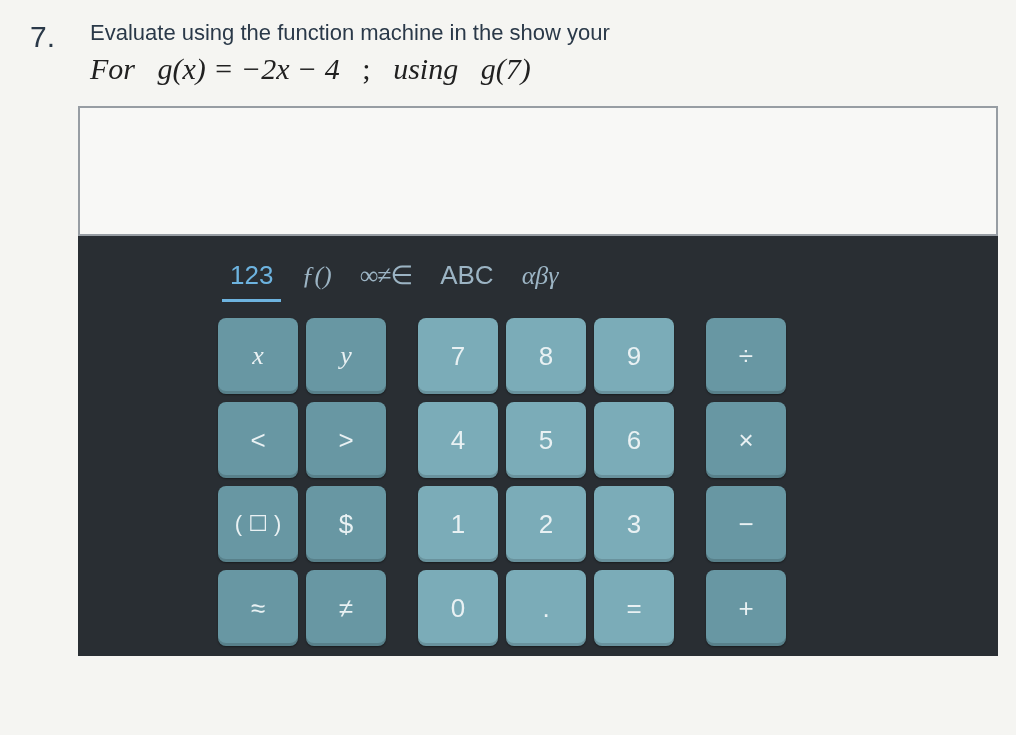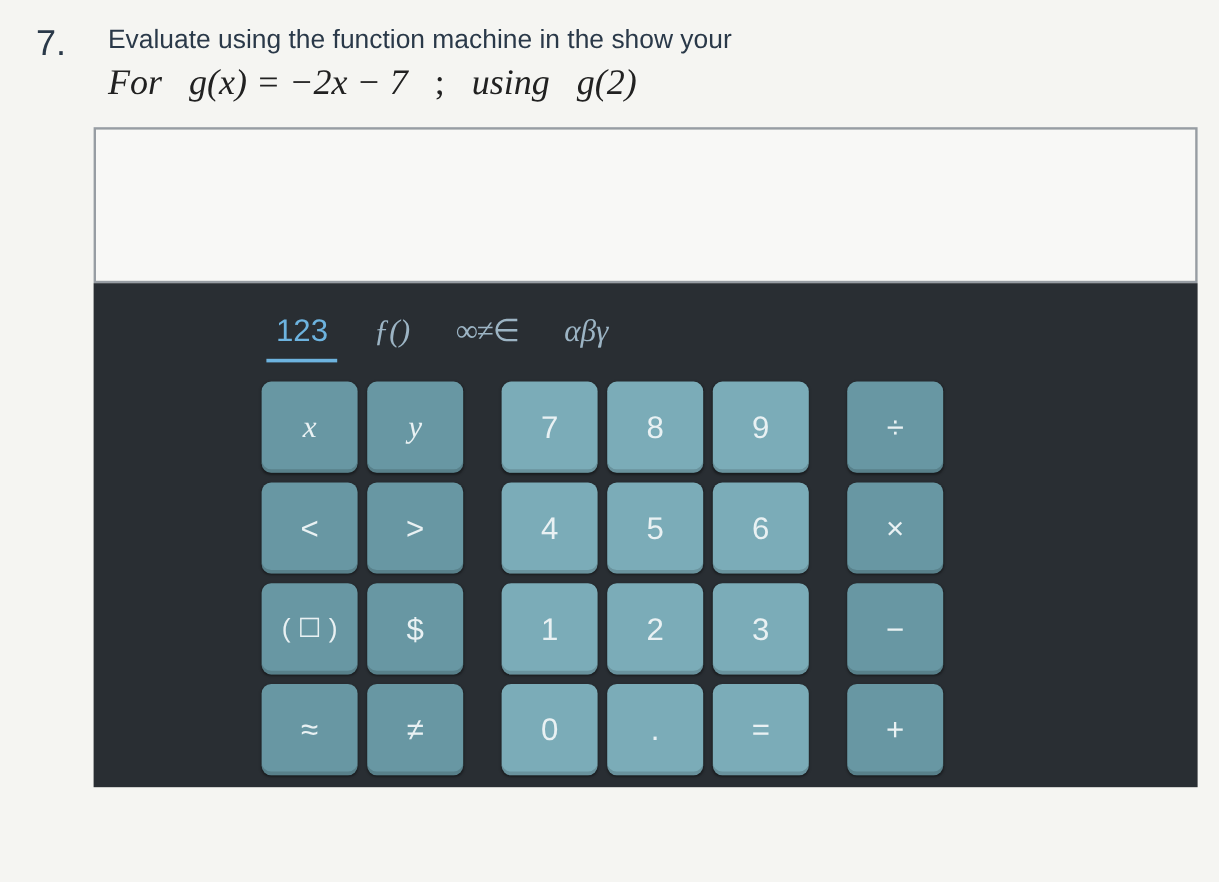--- a/index.html
+++ b/index.html
@@ -51,21 +51,21 @@
     margin-left: 78px;
     width: 920px;
     background: #2a2f34;
     padding: 12px 16px 10px 140px;
     display: flex;
     flex-direction: column;
     gap: 4px;
   }
   .tabrow {
     display: flex;
-    gap: 22px;
+    gap: 12px;
     align-items: flex-end;
     padding: 8px 0 12px 4px;
     font-family: Arial, sans-serif;
     color: #9fb8c8;
     font-size: 26px;
   }
   .tab {
     padding: 4px 8px 8px 8px;
     border-bottom: 3px solid transparent;
     cursor: pointer;
@@ -125,39 +125,40 @@
 <body>
 
 <div class="page">
   <div class="question-row">
     <div class="qnum">7.</div>
     <div class="qtext">
       <div class="line1">Evaluate using the function machine in the show your</div>
       <div class="mathline">
         <span>For</span>
         &nbsp;
-        <span>g(x) = −2x − 7</span>
+        <span>g(x) = −2x − 4</span>
         <span class="norm">&nbsp;</span>
         <span class="norm">;</span>
         &nbsp;
         <span>using</span>
         &nbsp;
-        <span>g(2)</span>
+        <span>g(7)</span>
       </div>
     </div>
   </div>
 </div>
 
 <div class="answerbox"></div>
 
 <div class="keyboard">
   <div class="tabrow">
     <div class="tab active">123</div>
     <div class="tab tab-f">ƒ()</div>
     <div class="tab tab-sym">∞≠∈</div>
+    <div class="tab tab-abc">ABC</div>
     <div class="tab tab-greek">αβγ</div>
   </div>
 
   <div class="keys-area">
 
     <div class="key-col col-left">
       <div class="key">x</div>
       <div class="key">y</div>
       <div class="key upright">&lt;</div>
       <div class="key upright">&gt;</div>

